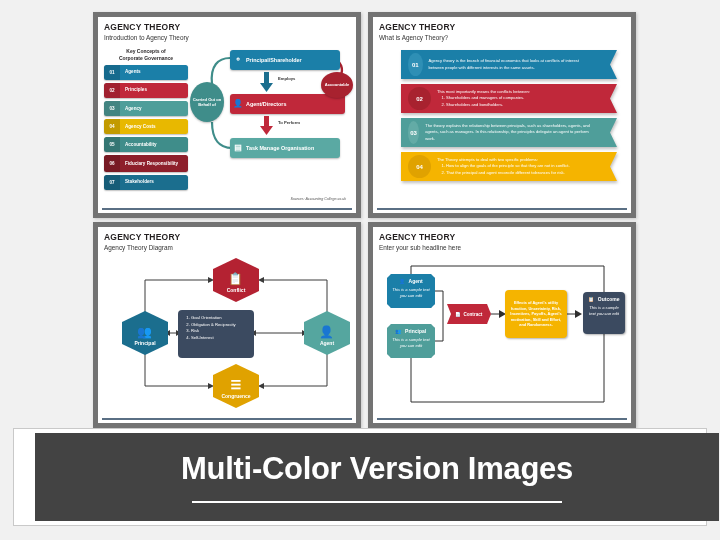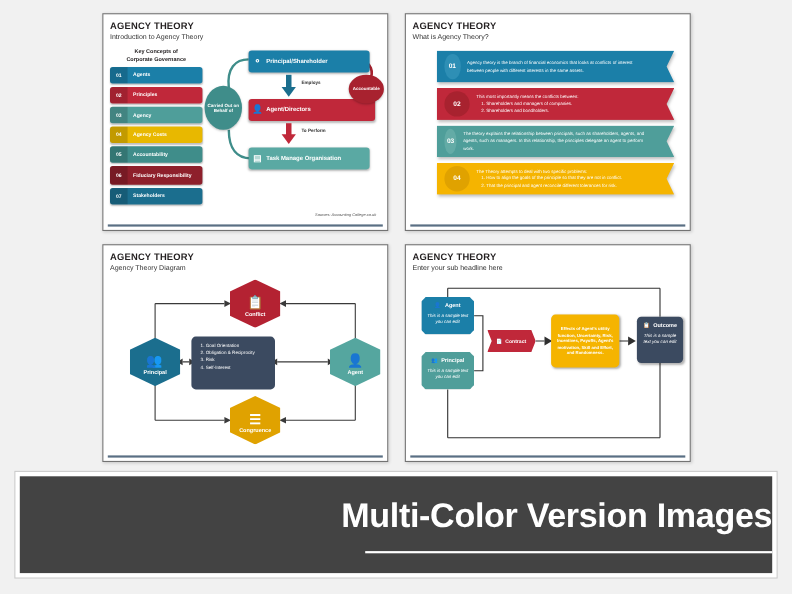--- a/index.html
+++ b/index.html
@@ -6,21 +6,21 @@
   body{
     width:720px;height:540px;background:#f1f1f1;
     font-family:"Liberation Sans", sans-serif;
     overflow:hidden;position:relative;
   }
   .stage{position:absolute;inset:0;}
 
   
   .slide{
     position:absolute;background:#ffffff;
-    border:1px solid #737373;
+    border:5px solid #737373;
     box-shadow:1px 1px 3px rgba(0,0,0,.18);
     overflow:hidden;
   }
   .s1{left:93px;  top:12px;  width:258px;height:196px;}
   .s2{left:368px; top:12px;  width:258px;height:196px;}
   .s3{left:93px;  top:222px; width:258px;height:196px;}
   .s4{left:368px; top:222px; width:258px;height:196px;}
   .slide .inner{position:absolute;left:6px;top:5px;right:6px;bottom:6px;}
   .slide .baseline{position:absolute;left:4px;right:4px;bottom:3px;height:2px;background:#3d566e;opacity:.85;}
 
@@ -93,21 +93,21 @@
              display:flex;align-items:center;justify-content:center;text-align:center;
              font-size:3.9px;font-weight:bold;line-height:1.45;padding:3px;box-sizing:border-box;color:#fff;}
   .outbox{left:196px;top:30px;width:42px;height:42px;background:#3b4a60;border-radius:4px;}
 
   
   .bottom{
     position:absolute;left:13px;top:428px;width:694px;height:98px;
     background:#fff;border:1px solid #c9c9c9;box-sizing:border-box;padding:4px;
   }
   .bottom-in{width:100%;height:100%;background:#434343;box-sizing:border-box;
-    display:flex;flex-direction:column;align-items:flex-end;justify-content:center;}
+    display:flex;flex-direction:column;align-items:center;justify-content:center;margin-left:17px;}
   .bt-title{color:#fff;font-size:31px;font-weight:bold;letter-spacing:-.3px;}
   .bt-rule{width:370px;height:1.5px;background:#fff;margin-top:14px;}
 </style>
 </head>
 <body>
 
 <div class="stage">
 
   <div class="slide s1">
     <div class="inner">

